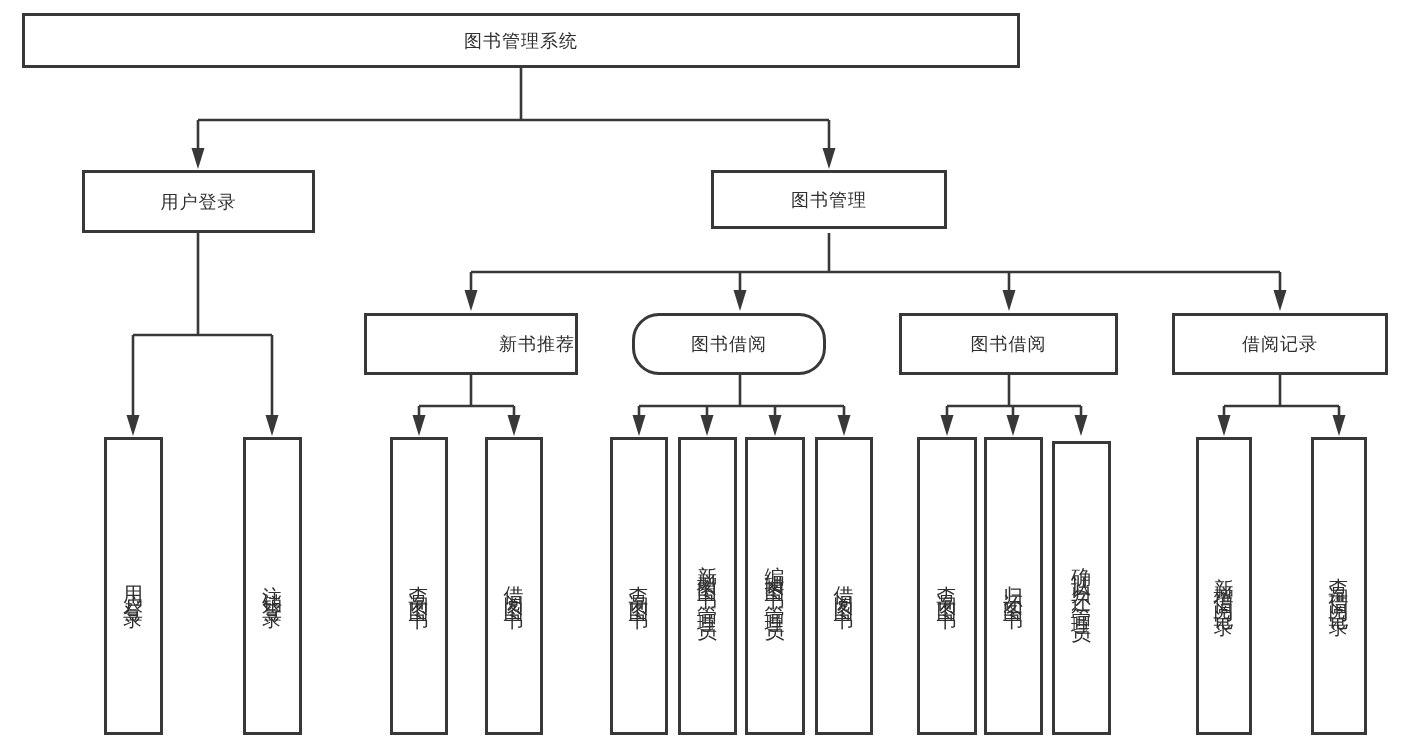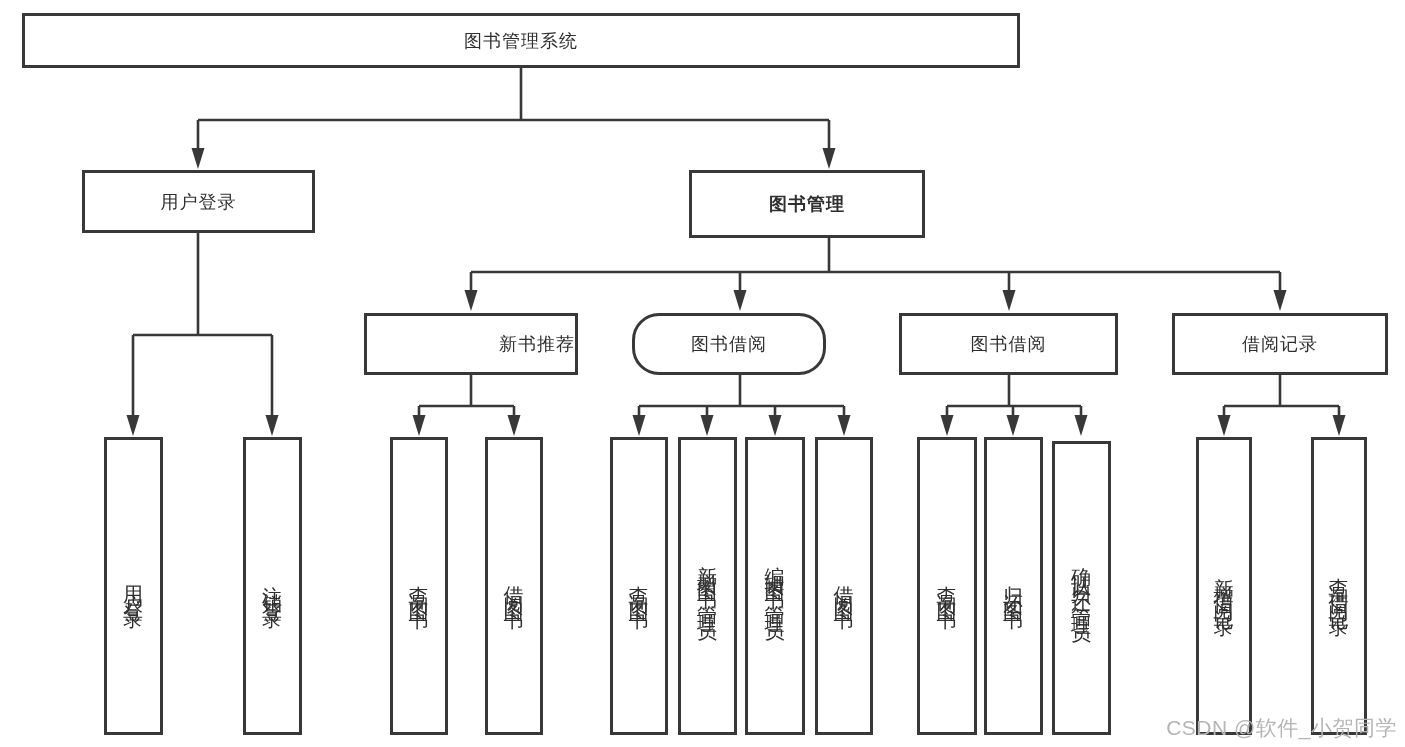--- a/index.html
+++ b/index.html
@@ -101,21 +101,21 @@
     </g>
   </svg>
 
   <div class="box-h" style="left:22px;top:13px;width:998px;height:55px;">
     <span>图书管理系统</span>
   </div>
 
   <div class="box-h" style="left:82px;top:170px;width:233px;height:63px;">
     <span>用户登录</span>
   </div>
-  <div class="box-h" style="left:689px;top:170px;width:236px;height:68px;font-weight:bold;">
+  <div class="box-h" style="left:711px;top:170px;width:236px;height:59px;">
     <span>图书管理</span>
   </div>
 
   <div class="box-h" style="left:364px;top:313px;width:214px;height:62px;justify-content:flex-end;">
     <span>新书推荐</span>
   </div>
   <div class="box-h" style="left:632px;top:313px;width:194px;height:62px;border-radius:27px;">
     <span>图书借阅</span>
   </div>
   <div class="box-h" style="left:899px;top:313px;width:219px;height:62px;">
@@ -162,15 +162,14 @@
     <span>确认归还（管理员）</span>
   </div>
 
   <div class="box-v" style="left:1196px;top:437px;width:56px;height:298px;">
     <span>新增借阅记录</span>
   </div>
   <div class="box-v" style="left:1311px;top:437px;width:56px;height:298px;">
     <span>查询借阅记录</span>
   </div>
 
-  <div id="watermark">CSDN @软件_小贺同学</div>
 
 </div>
 
 </body></html>

